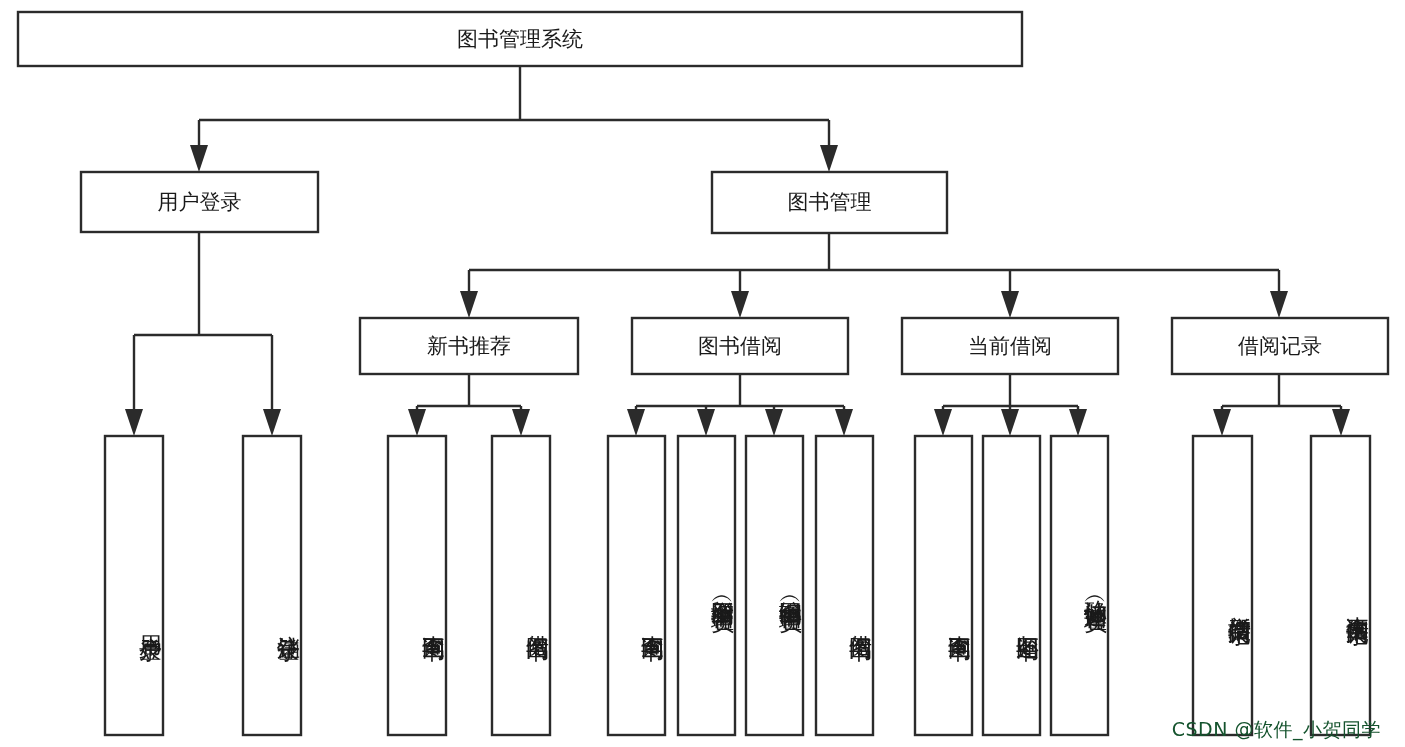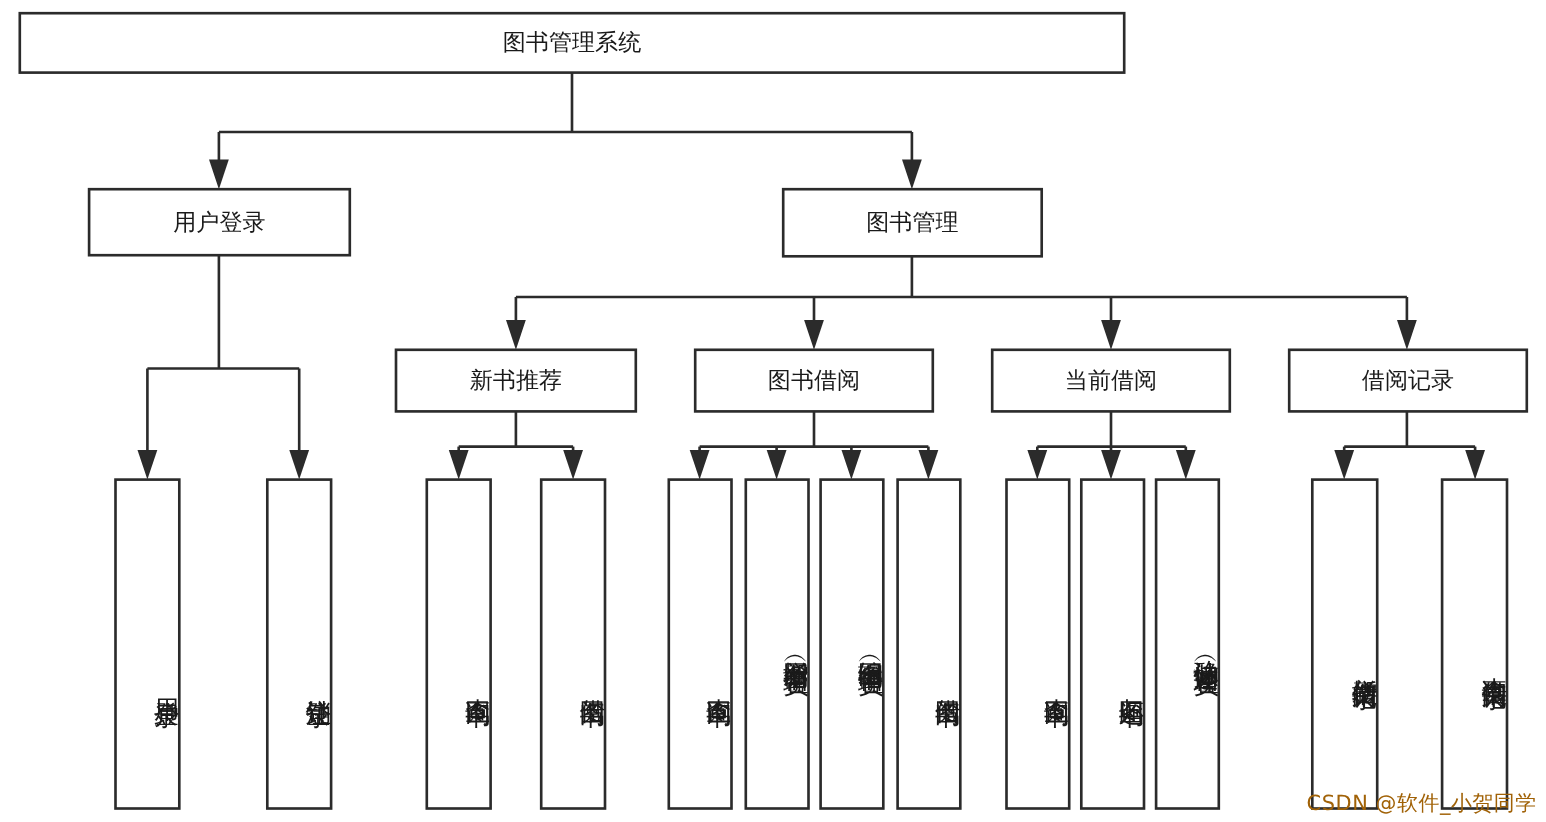--- a/index.html
+++ b/index.html
@@ -59,25 +59,25 @@
     letter-spacing: 1.5px;
     color: #1a1a1a;
     white-space: nowrap;
     display: flex;
     align-items: flex-start;
     justify-content: center;
     pointer-events: none;
   }
   .watermark {
     position: absolute;
-    right: 8px;
+    right: 24px;
     bottom: 4px;
     font-family: "DejaVu Sans", "Liberation Sans", sans-serif;
     font-size: 19px;
-    color: #a16207;
+    color: #14532d;
     white-space: nowrap;
     letter-spacing: 0.5px;
   }
 </style>
 </head>
 <body>
 
 <div id="diagram-root">
 
   <svg class="diagram-canvas" viewBox="0 0 1405 747">

